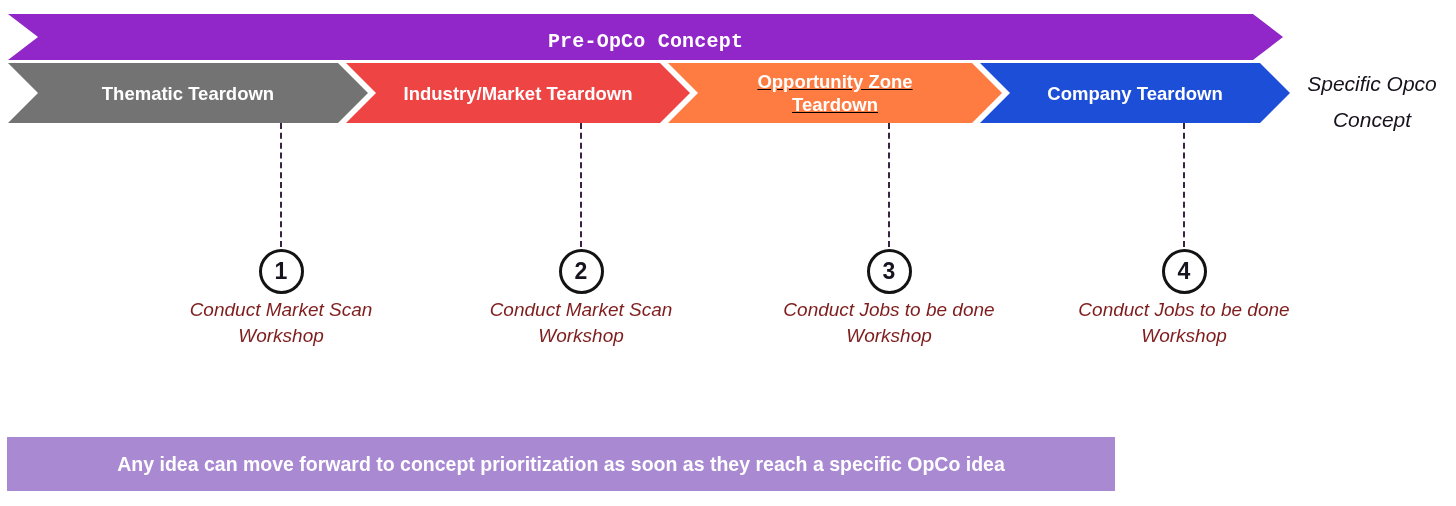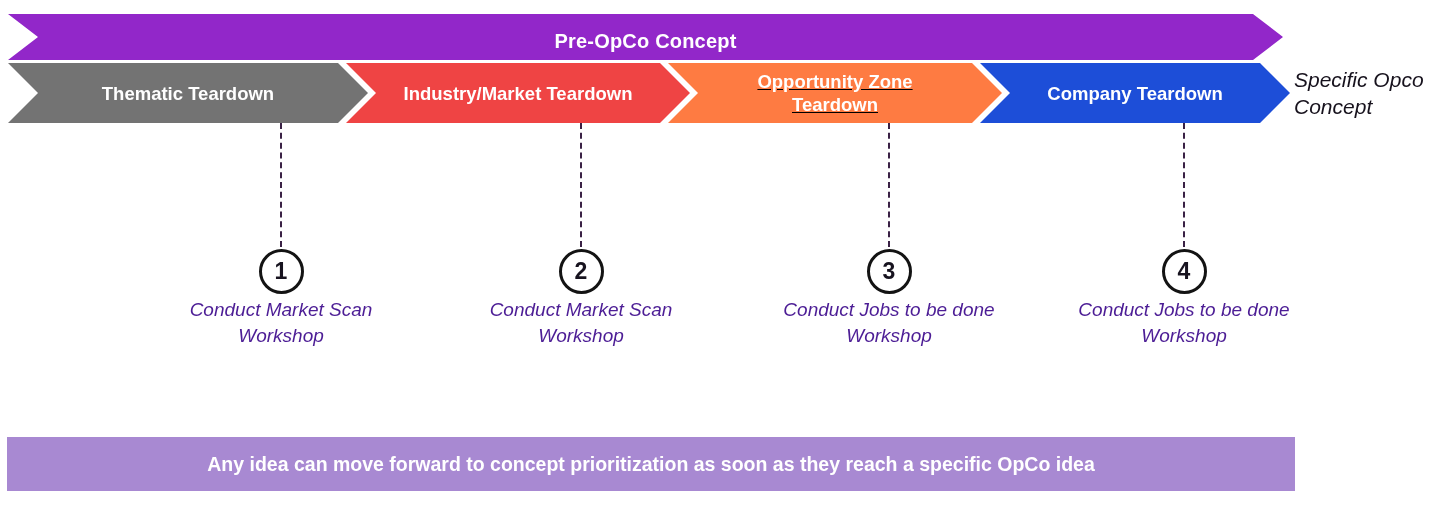--- a/index.html
+++ b/index.html
@@ -15,21 +15,21 @@
     background: #ffffff;
     overflow: hidden;
   }
 
   
   .top-banner {
     position: absolute;
     left: 8px; top: 14px;
     width: 1275px; height: 54px;
     clip-path: polygon(0 0, 1245px 0, 1275px 23px, 1245px 46px, 0 46px, 30px 23px);
-    display: flex; align-items: center; justify-content: center;
+    display: flex; align-items: center; justify-content: center; font-family: Liberation Mono, monospace;
   }
   .top-banner-label {
     color: #ffffff;
     font-size: 20px;
     font-weight: bold;
     letter-spacing: 0.2px;
   }
 
   
   .stage {
@@ -50,24 +50,24 @@
   .stage-3 { left: 668px; width: 334px; clip-path: polygon(0 0, 304px 0, 334px 30px, 304px 60px, 0 60px, 30px 30px); }
   .stage-4 { left: 980px; width: 310px; clip-path: polygon(0 0, 280px 0, 310px 30px, 280px 60px, 0 60px, 30px 30px); }
   .stage-2 .stage-label { white-space: nowrap; }
   .stage-3 .stage-label { max-width: 205px; }
 
   
   .outcome-label {
     position: absolute;
     left: 1294px; top: 66px;
     width: 156px;
-    text-align: left;
+    text-align: center;
     font-style: italic;
     font-size: 21px;
-    line-height: 27px;
+    line-height: 36px;
     color: #17121d;
   }
 
   
   .step-column {
     position: absolute;
     top: 123px;
     width: 280px;
     display: flex;
     flex-direction: column;
@@ -95,28 +95,28 @@
     font-weight: bold;
     color: #17131f;
   }
   .step-caption {
     margin-top: 3px;
     width: 250px;
     text-align: center;
     font-style: italic;
     font-size: 19px;
     line-height: 26px;
-    color: #4c1d95;
+    color: #7f1d1d;
   }
 
   
   .footer-banner {
     position: absolute;
     left: 7px; top: 437px;
-    width: 1288px; height: 54px;
+    width: 1108px; height: 54px;
     display: flex; align-items: center; justify-content: center;
   }
   .footer-label {
     color: #ffffff;
     font-size: 19.5px;
     font-weight: bold;
   }
 </style>
 </head>
 <body>

